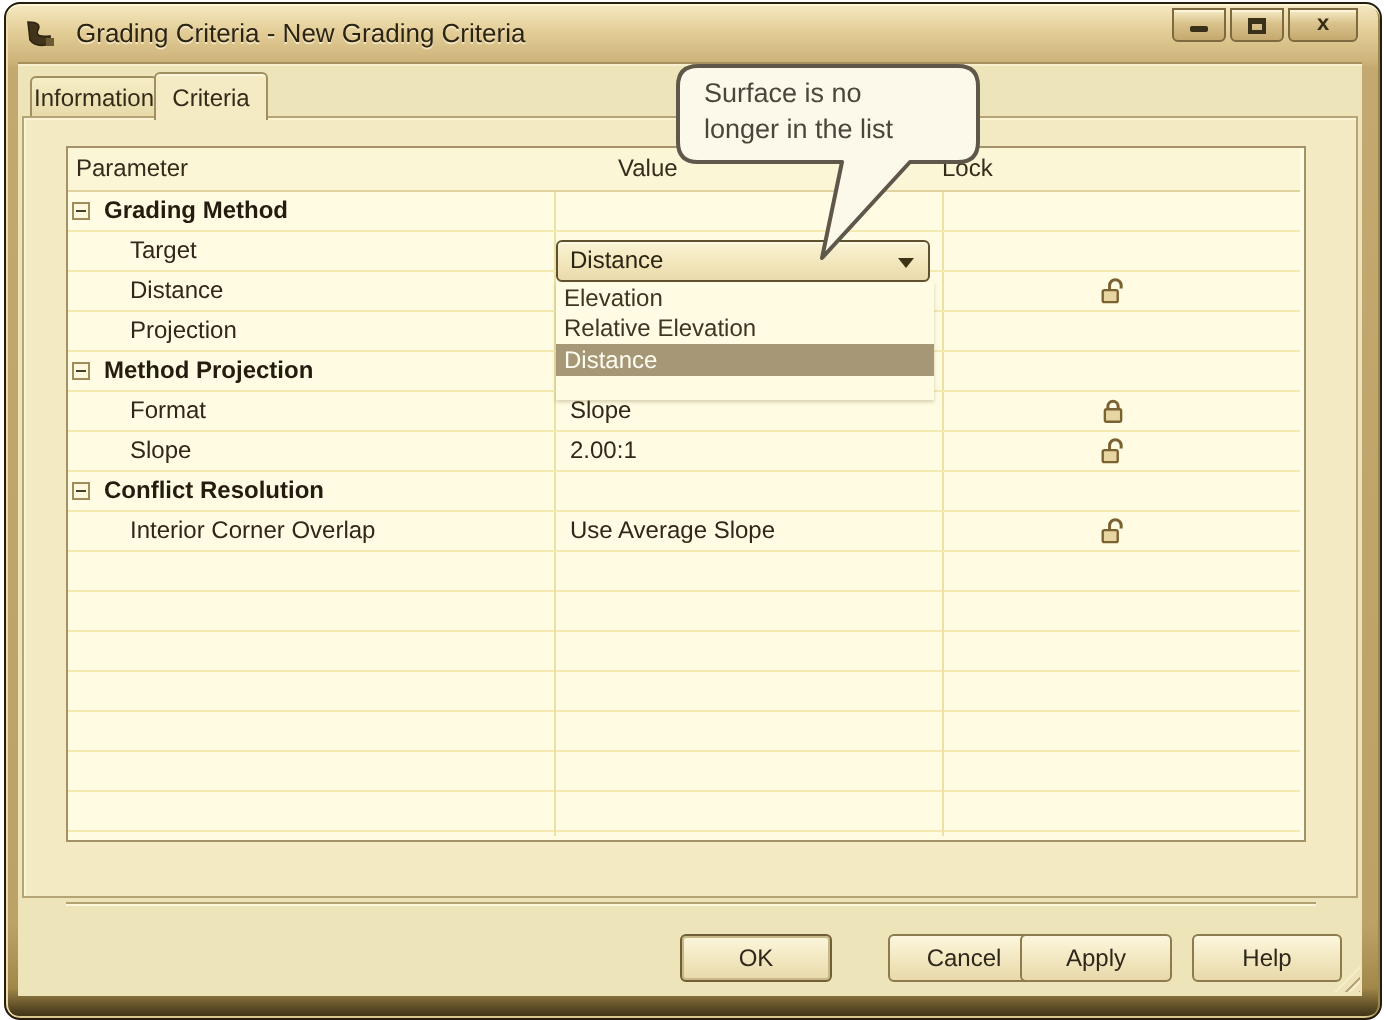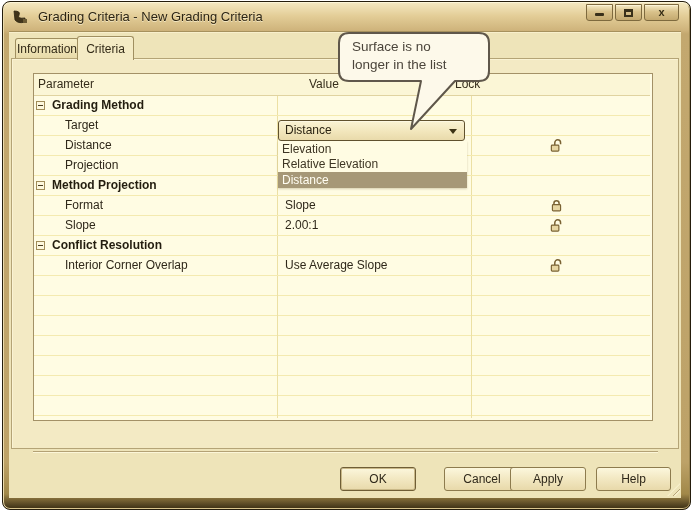--- a/index.html
+++ b/index.html
@@ -41,21 +41,21 @@
   .lbl{position:absolute;top:2px;font-size:12px;color:#2f281a;white-space:nowrap;}
   .lbl.group{left:18px;font-weight:bold;color:#231d0f;}
   .lbl.item{left:31px;}
   .val{position:absolute;left:251px;top:2px;font-size:12px;color:#2f281a;white-space:nowrap;}
   .lockwrap{position:absolute;left:515px;top:2px;width:15px;height:15px;}
   
   .combo{position:absolute;left:278px;top:120px;width:187px;height:21px;box-sizing:border-box;border:1px solid #60512e;border-radius:3px;
     background:linear-gradient(180deg,#faf3d4,#f1e5ba 60%,#e9daab);z-index:10;font-size:12px;color:#2b2413;line-height:19px;padding-left:6px;
     box-shadow:inset 0 1px 0 #fdf8e2;}
   .combo-arrow{position:absolute;right:7px;top:8px;width:0;height:0;border-left:4px solid transparent;border-right:4px solid transparent;border-top:5px solid #3c3215;}
-  .droplist{position:absolute;left:278px;top:141px;width:189px;height:47px;background:#fffce3;z-index:9;box-shadow:0 1px 2px rgba(90,70,20,.25);}
+  .droplist{position:absolute;left:278px;top:141px;width:189px;height:59px;background:#fffce3;z-index:9;box-shadow:0 1px 2px rgba(90,70,20,.25);}
   .opt{font-size:12px;color:#3e3624;padding-left:4px;display:flex;align-items:center;}
   .opt.o0{height:15px;}
   .opt.o1{height:16px;}
   .opt.o2{height:16px;}
   .opt.hl{background:#a69877;color:#fffdf2;}
   
   .callout{position:absolute;left:333px;top:26px;width:164px;height:110px;z-index:20;pointer-events:none;}
   .callout-text{position:absolute;left:352px;top:38px;z-index:21;font-size:13.5px;line-height:18px;color:#4b453b;white-space:nowrap;}
   
   .separator{position:absolute;left:33px;top:451px;width:625px;height:2px;background:linear-gradient(180deg,#b3a175 0 1px,#fcf6d8 1px 2px);}
@@ -104,21 +104,21 @@
   <div class="tabpage"></div>
 
   <div class="grid"></div>
   <div class="vline" style="left:277px;"></div>
   <div class="vline" style="left:471px;"></div>
   <div class="row-filler"></div>
 
   <div class="grid-header">
     <span class="col-head" style="left:4px;text-align:center;">Parameter</span>
     <span class="col-head" style="left:235px;margin-left:40px;">Value</span>
-    <span class="col-head" style="left:421px;">Lock</span>
+    <span class="col-head" style="left:437px;">Lock</span>
   </div>
 
   <div class="row" style="top:96px;">
     <span class="collapse-box">
         <span class="bar"></span>
       </span>
     <span class="lbl group">Grading Method</span>
   </div>
 
   <div class="row" style="top:116px;">

